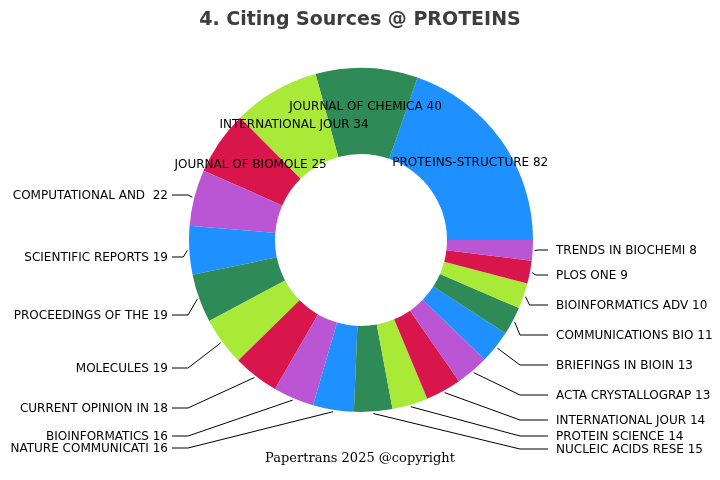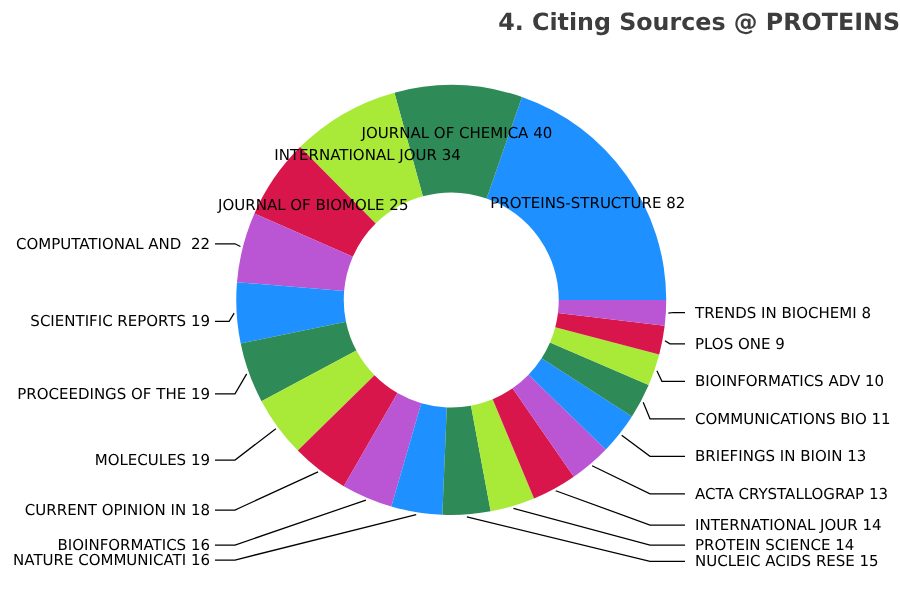--- a/index.html
+++ b/index.html
@@ -5,21 +5,21 @@
   html,body{margin:0;padding:0;background:#ffffff;}
   .page{
     position:relative;
     width:720px;height:480px;
     background:#ffffff;
     font-family:"DejaVu Sans","Liberation Sans",sans-serif;
     overflow:hidden;
   }
   .title{
     position:absolute;top:7px;left:0;right:0;
-    text-align:right;
+    text-align:center;
     font-size:19px;font-weight:bold;color:#3d3d3d;
     white-space:pre;
   }
   .footer{
     position:absolute;top:450px;left:0;right:0;
     text-align:center;
     font-family:"DejaVu Serif","Liberation Serif",serif;
     font-size:13px;color:#000000;
     white-space:pre;
   }
@@ -85,13 +85,14 @@
       <text x="556" y="369" text-anchor="start">BRIEFINGS IN BIOIN 13</text>
       <polyline points="514.5507475190758,321.8423358435782 520,335 548,335" fill="none" stroke="#000000" stroke-width="1"></polyline>
       <text x="556" y="339" text-anchor="start">COMMUNICATIONS BIO 11</text>
       <polyline points="525.5273438724815,296.6282007330819 529.5273438724815,305 548,305" fill="none" stroke="#000000" stroke-width="1"></polyline>
       <text x="556" y="309" text-anchor="start">BIOINFORMATICS ADV 10</text>
       <polyline points="531.9228923763849,272.578595146058 535.9228923763849,275 548,275" fill="none" stroke="#000000" stroke-width="1"></polyline>
       <text x="556" y="279" text-anchor="start">PLOS ONE 9</text>
       <polyline points="534.6840667079432,250.4806951959658 538.6840667079432,250 548,250" fill="none" stroke="#000000" stroke-width="1"></polyline>
       <text x="556" y="254" text-anchor="start">TRENDS IN BIOCHEMI 8</text>
     </svg>
+  <div class="footer">Papertrans 2025 @copyright</div>
 </div>
 
 </body></html>

